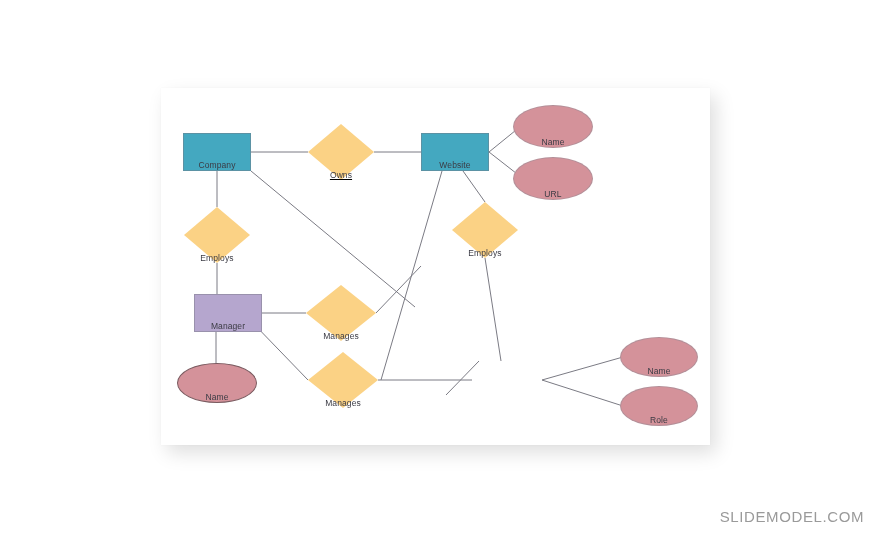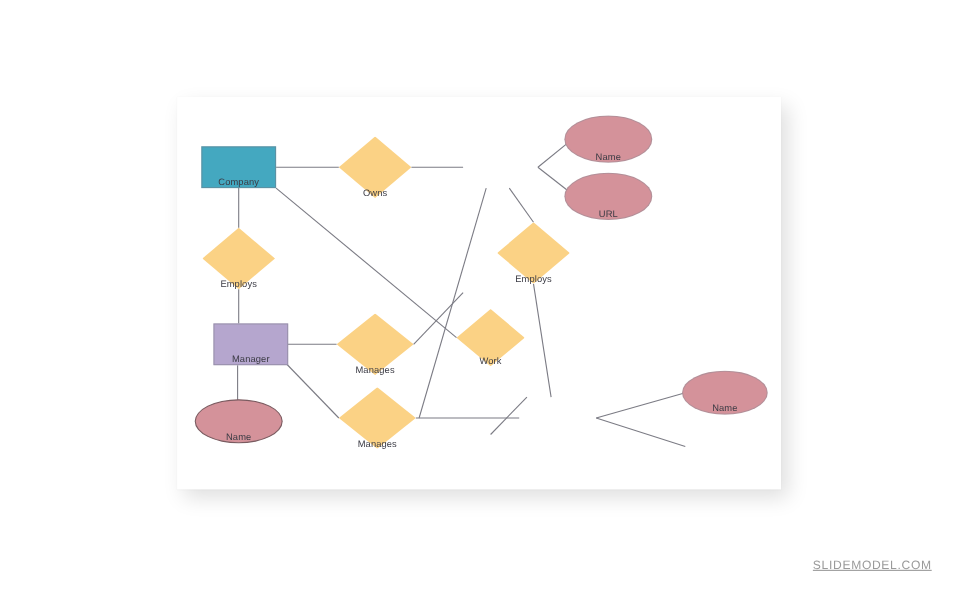--- a/index.html
+++ b/index.html
@@ -43,22 +43,22 @@
   .rel span{ position:relative; z-index:2; }
 
   
   .attr{
     background:#d4929a; border-radius:50%;
     border:1px solid rgba(140,140,150,.45);
   }
   .attr.strong{ border:1.3px solid #7a5b60; }
 
   #watermark{
-    position:absolute; right:23px; top:508px;
-    font-size:11px; color:#9a9a9a; letter-spacing:.6px;text-decoration:underline;
+    position:absolute; right:6px; top:508px;
+    font-size:15px; color:#9a9a9a; letter-spacing:.6px;
   }
 </style>
 </head>
 <body>
 
 <div id="stage">
 
   <div id="card">
 
     <svg id="svg-layer" viewBox="0 0 549 357" preserveAspectRatio="none">
@@ -99,27 +99,30 @@
         <line x1="381" y1="292" x2="462" y2="269"></line>
 
         <line x1="381" y1="292" x2="462" y2="318"></line>
       </g>
     </svg>
 
     <div class="node entity teal" style="left:22px; top:45px; width:68px; height:38px;">
       <span>Company</span>
     </div>
 
+    <div class="node entity teal" style="left:260px; top:45px; width:68px; height:38px;">
+      <span>Website</span>
+    </div>
 
     <div class="node entity purple" style="left:33px; top:206px; width:68px; height:38px;">
       <span>Manager</span>
     </div>
 
 
-    <div class="node rel" style="left:147px; top:36px; width:66px; height:56px;">
+    <div class="node rel" style="left:147px; top:36px; width:66px; height:56px;text-decoration:underline;">
       <div class="dia"></div>
       <span>Owns</span>
     </div>
 
     <div class="node rel" style="left:23px; top:119px; width:66px; height:56px;">
       <div class="dia"></div>
       <span>Employs</span>
     </div>
 
     <div class="node rel" style="left:291px; top:114px; width:66px; height:56px;">
@@ -130,39 +133,38 @@
     <div class="node rel" style="left:145px; top:197px; width:70px; height:56px;">
       <div class="dia"></div>
       <span>Manages</span>
     </div>
 
     <div class="node rel" style="left:147px; top:264px; width:70px; height:56px;">
       <div class="dia"></div>
       <span>Manages</span>
     </div>
 
-    <div class="node rel" style="left:254px; top:193px; width:62px; height:52px;">
-      <div class="dia"></div>
-      <span>Work</span>
-    </div>
 
     <div class="node attr" style="left:352px; top:17px; width:80px; height:43px;">
       <span>Name</span>
     </div>
 
     <div class="node attr" style="left:352px; top:69px; width:80px; height:43px;">
       <span>URL</span>
     </div>
 
     <div class="node attr strong" style="left:16px; top:275px; width:80px; height:40px;">
       <span>Name</span>
     </div>
 
     <div class="node attr" style="left:459px; top:249px; width:78px; height:40px;">
       <span>Name</span>
     </div>
 
+    <div class="node attr" style="left:459px; top:298px; width:78px; height:40px;">
+      <span>Role</span>
+    </div>
 
   </div>
 
   <div id="watermark">SLIDEMODEL.COM</div>
 
 </div>
 
 </body></html>

